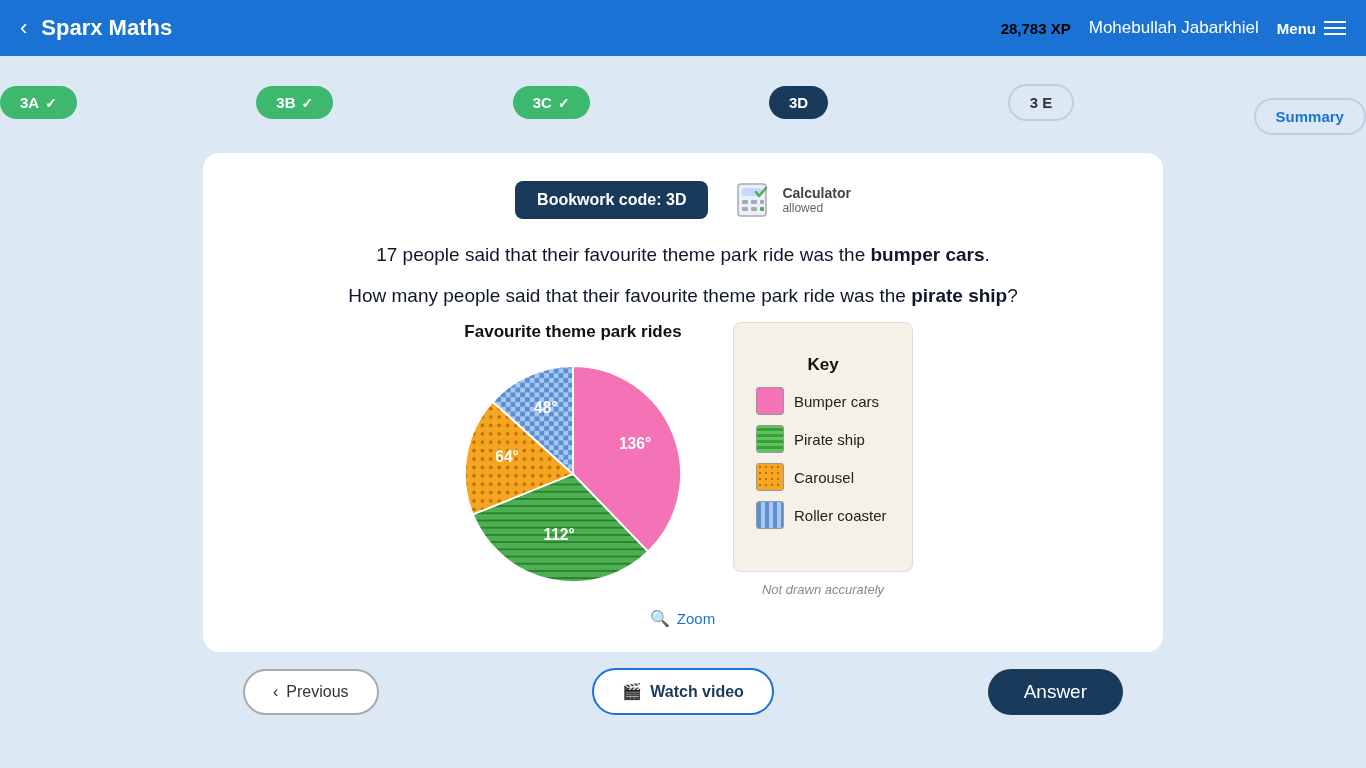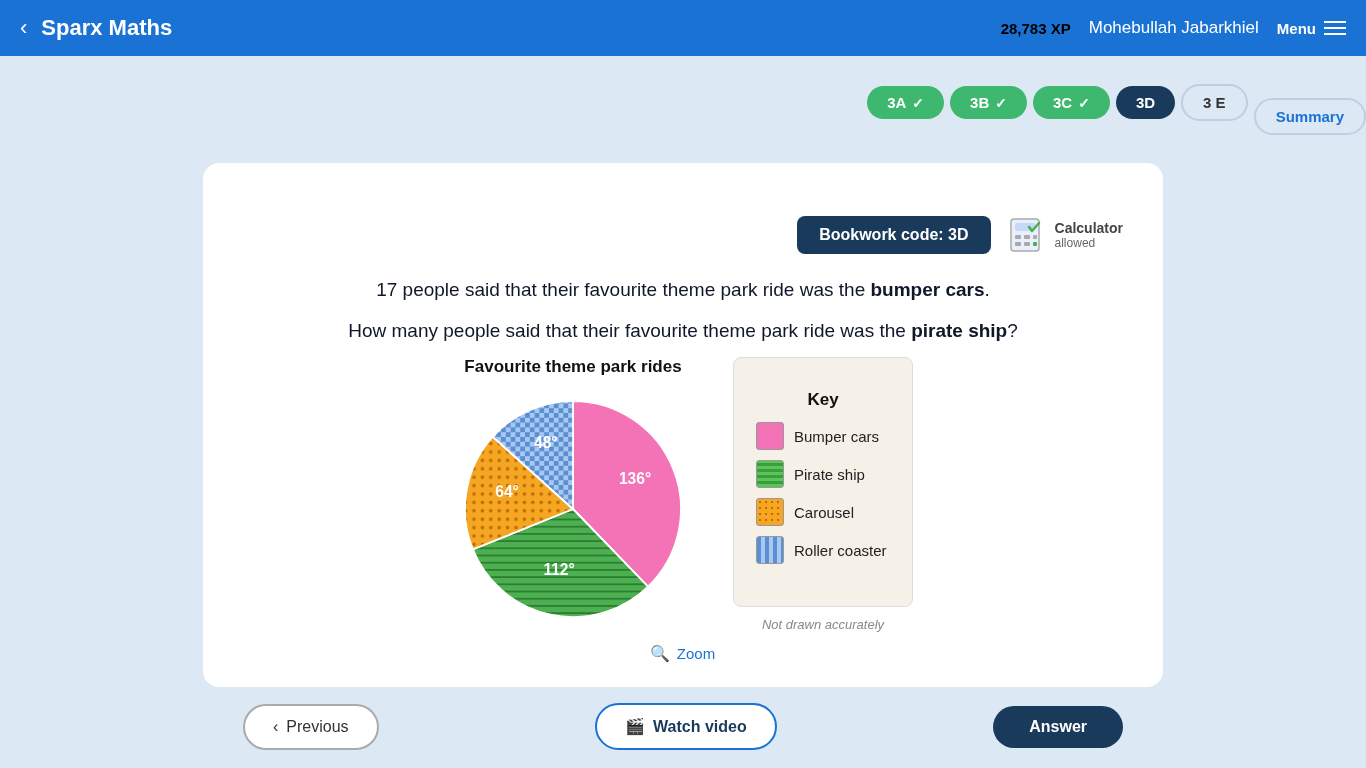--- a/index.html
+++ b/index.html
@@ -70,24 +70,24 @@
     .hamburger span {
       display: block;
       width: 22px;
       height: 2px;
       background: white;
     }
 
     
     .tabs-bar {
       display: flex;
-      justify-content: flex-end;
+      justify-content: space-between;
       align-items: center;
       gap: 6px;
-      padding: 14px 0 28px;
+      padding: 14px 0 18px;
       background: #dde8f5;
     }
     .tab {
       padding: 8px 20px;
       border-radius: 22px;
       font-size: 15px;
       font-weight: 600;
       cursor: pointer;
       border: none;
       display: flex;
@@ -123,24 +123,23 @@
       margin: 0 auto;
       width: 960px;
       padding: 28px 40px 24px;
       position: relative;
     }
 
     
     .bookwork-row {
       display: flex;
       align-items: center;
-      justify-content: flex-end;
-      gap: 18px;
+      justify-content: center;
+      gap: 28px;
       margin-bottom: 22px;
-      margin-top: 25px;
     }
     .bookwork-badge {
       background: #1a3a5c;
       color: white;
       padding: 10px 22px;
       border-radius: 8px;
       font-size: 16px;
       font-weight: 600;
     }
     .calculator-info {
@@ -306,24 +305,24 @@
       display: flex;
       align-items: center;
       gap: 8px;
       font-weight: 700;
     }
     .btn-answer {
       background: #1a3a5c;
       border: none;
       border-radius: 24px;
       padding: 12px 36px;
-      font-size: 16px;
-      color: white;
-      cursor: pointer;
-      font-weight: 700;
+      font-size: 19px;
+      color: white;
+      cursor: pointer;
+      font-weight: 400;
     }
   </style>
 </head>
 <body>
 
 <header class="header">
   <div class="header-left">
     <button class="back-btn">‹</button>
     <span class="logo-text">Sparx Maths</span>
   </div>

